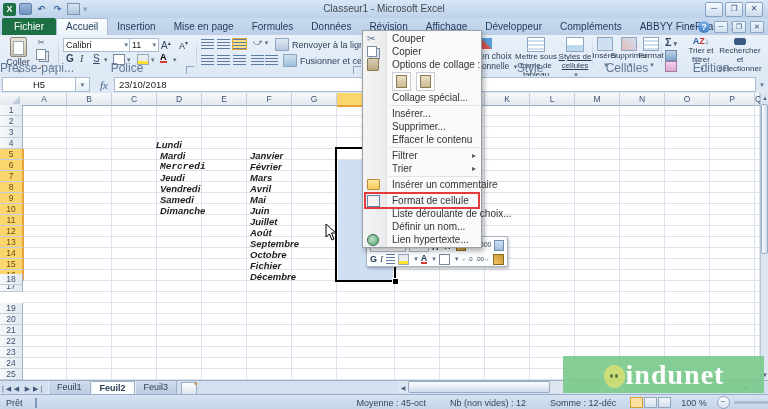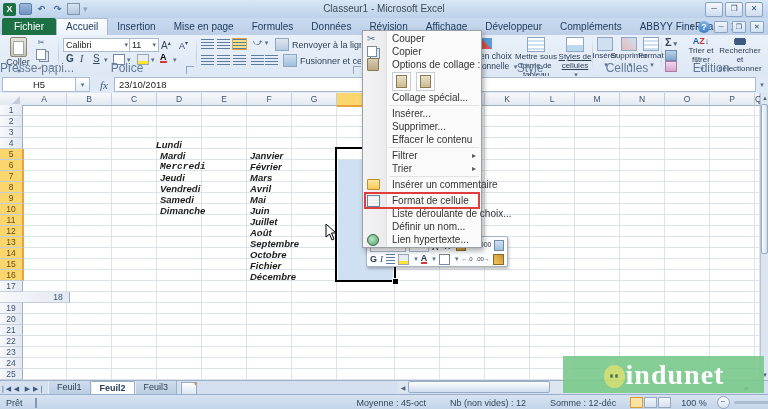--- a/index.html
+++ b/index.html
@@ -442,21 +442,21 @@
       <div class="rowhdr sel" style="top: 89px; height: 10px; line-height: 10px;">8</div>
       <div class="rowhdr sel" style="top: 100px; height: 10px; line-height: 10px;">9</div>
       <div class="rowhdr sel" style="top: 111px; height: 10px; line-height: 10px;">10</div>
       <div class="rowhdr sel" style="top: 122px; height: 10px; line-height: 10px;">11</div>
       <div class="rowhdr sel" style="top: 133px; height: 10px; line-height: 10px;">12</div>
       <div class="rowhdr sel" style="top: 144px; height: 10px; line-height: 10px;">13</div>
       <div class="rowhdr sel" style="top: 155px; height: 10px; line-height: 10px;">14</div>
       <div class="rowhdr sel" style="top: 166px; height: 10px; line-height: 10px;">15</div>
       <div class="rowhdr sel" style="top: 177px; height: 10px; line-height: 10px;">16</div>
       <div class="rowhdr" style="top: 188px; height: 10px; line-height: 10px;">17</div>
-      <div class="rowhdr" style="top: 199px; height: 10px; line-height: 10px; padding-left: 47px;">18</div>
+      <div class="rowhdr" style="top: 181px; height: 10px; line-height: 10px;">18</div>
       <div class="rowhdr" style="top: 210px; height: 10px; line-height: 10px;">19</div>
       <div class="rowhdr" style="top: 221px; height: 10px; line-height: 10px;">20</div>
       <div class="rowhdr" style="top: 232px; height: 10px; line-height: 10px;">21</div>
       <div class="rowhdr" style="top: 243px; height: 10px; line-height: 10px;">22</div>
       <div class="rowhdr" style="top: 254px; height: 10px; line-height: 10px;">23</div>
       <div class="rowhdr" style="top: 265px; height: 10px; line-height: 10px;">24</div>
       <div class="rowhdr" style="top: 276px; height: 10px; line-height: 10px;">25</div>
     </div>
 </div>
 

